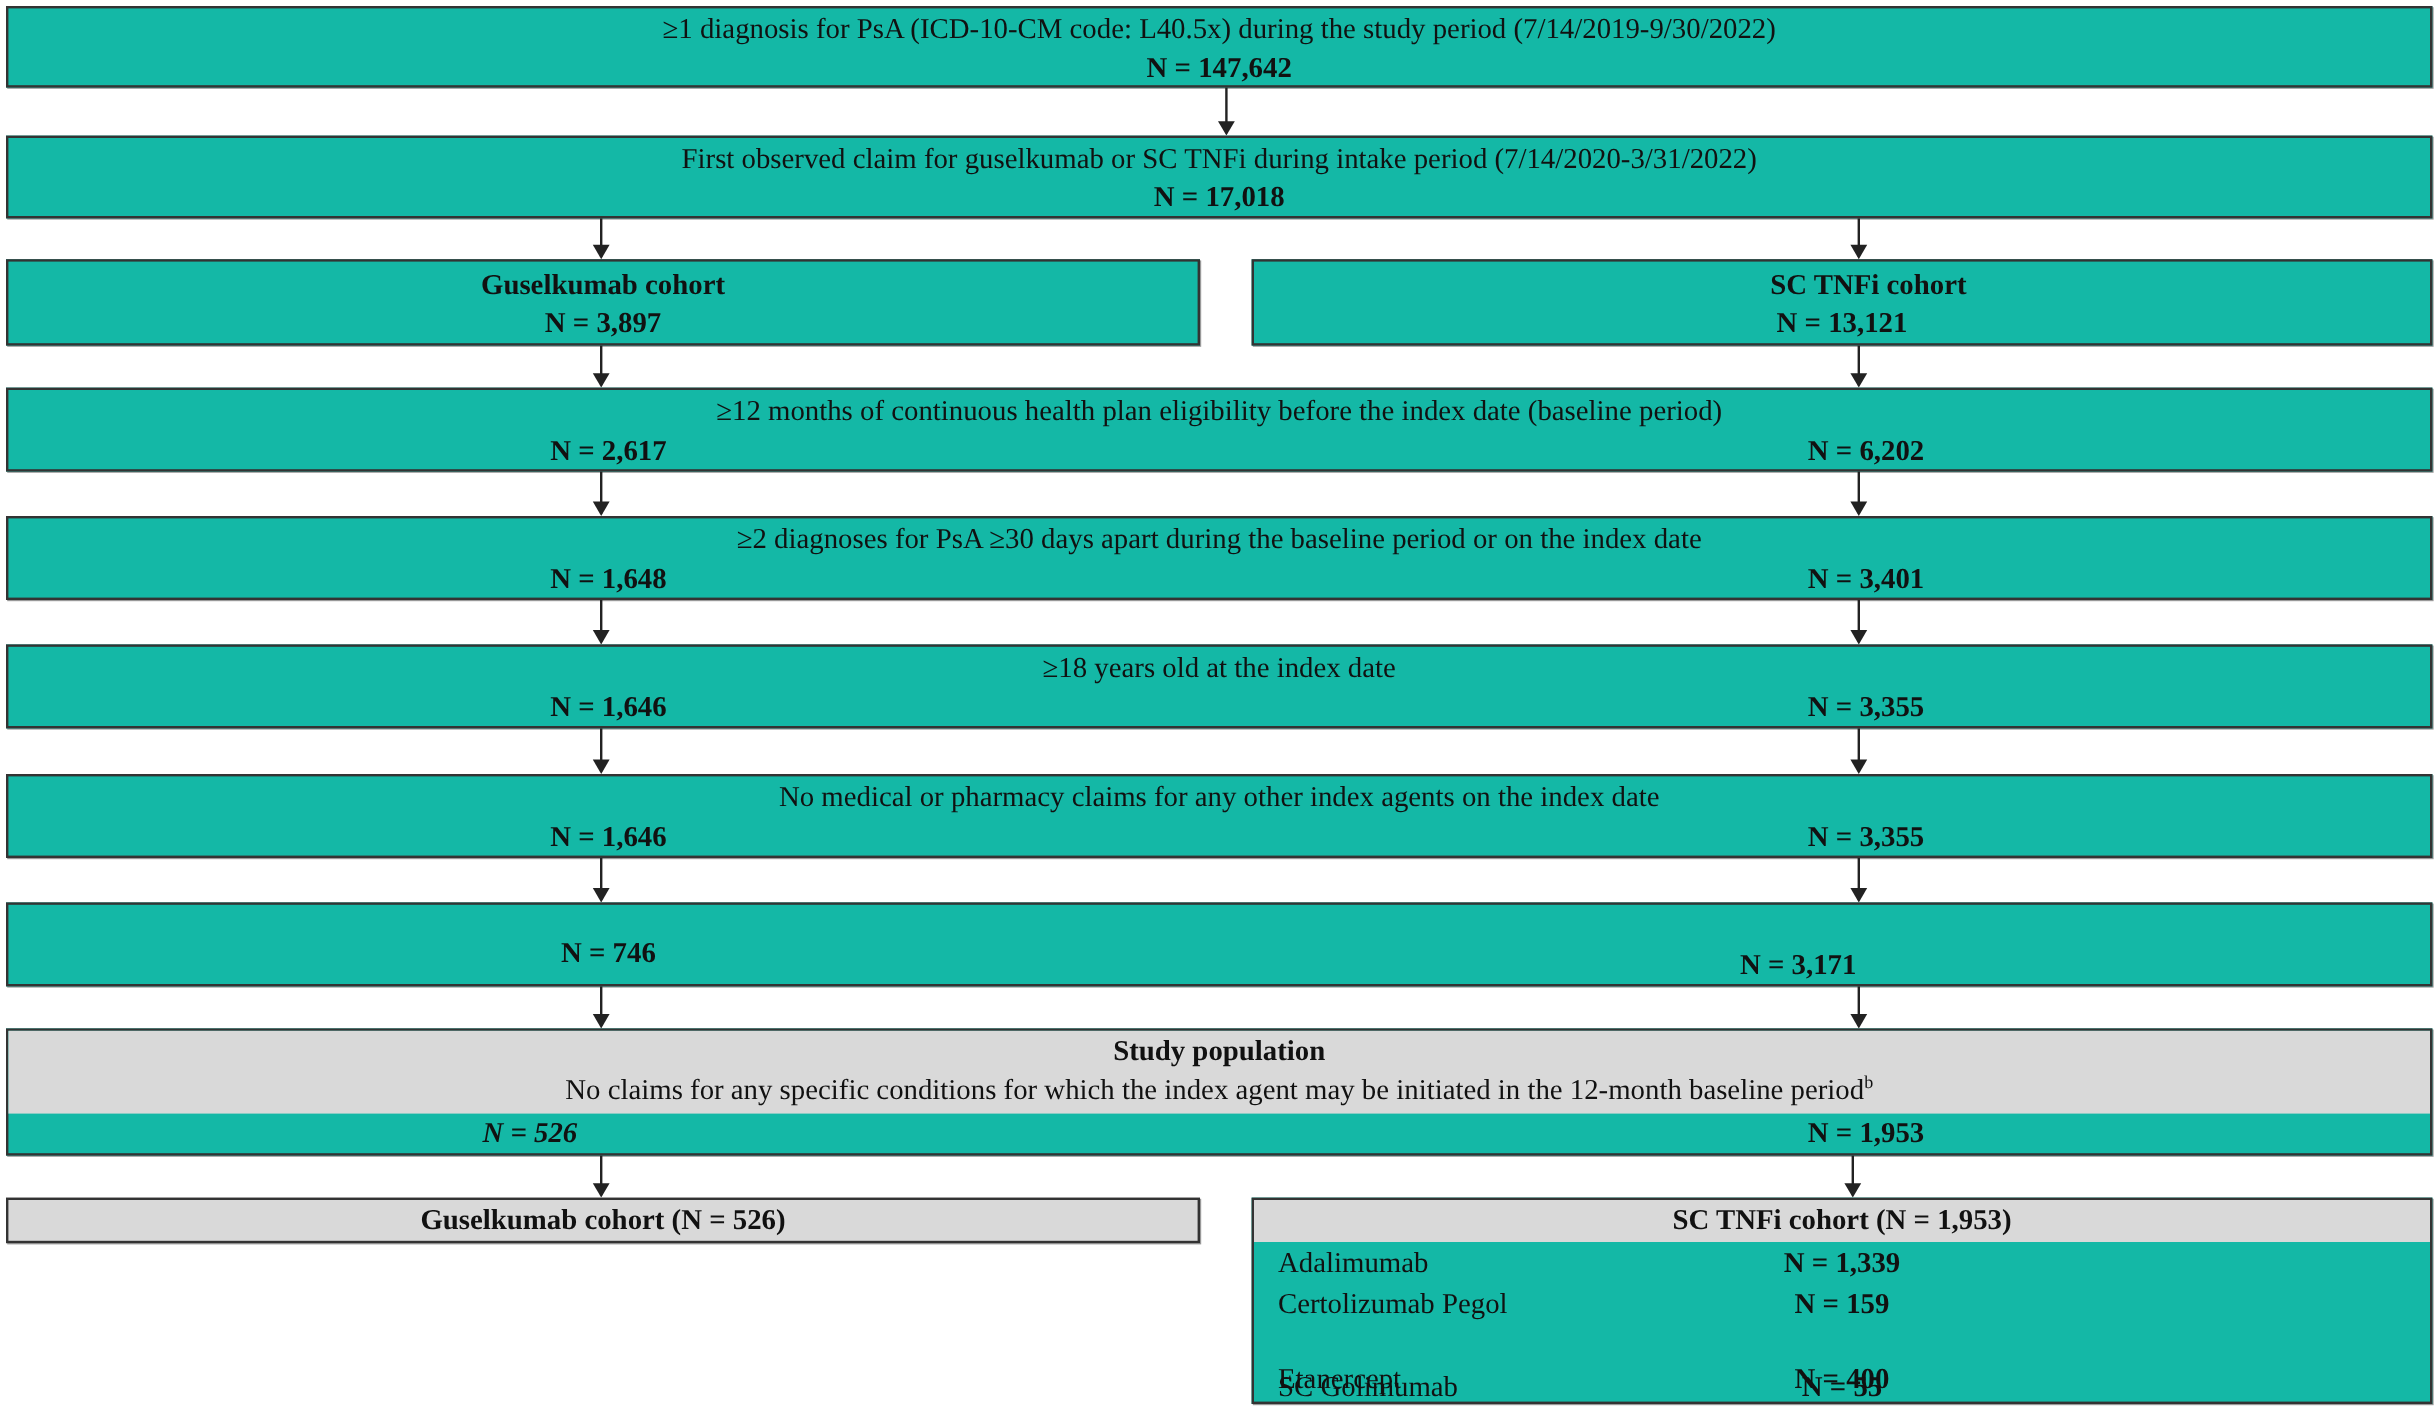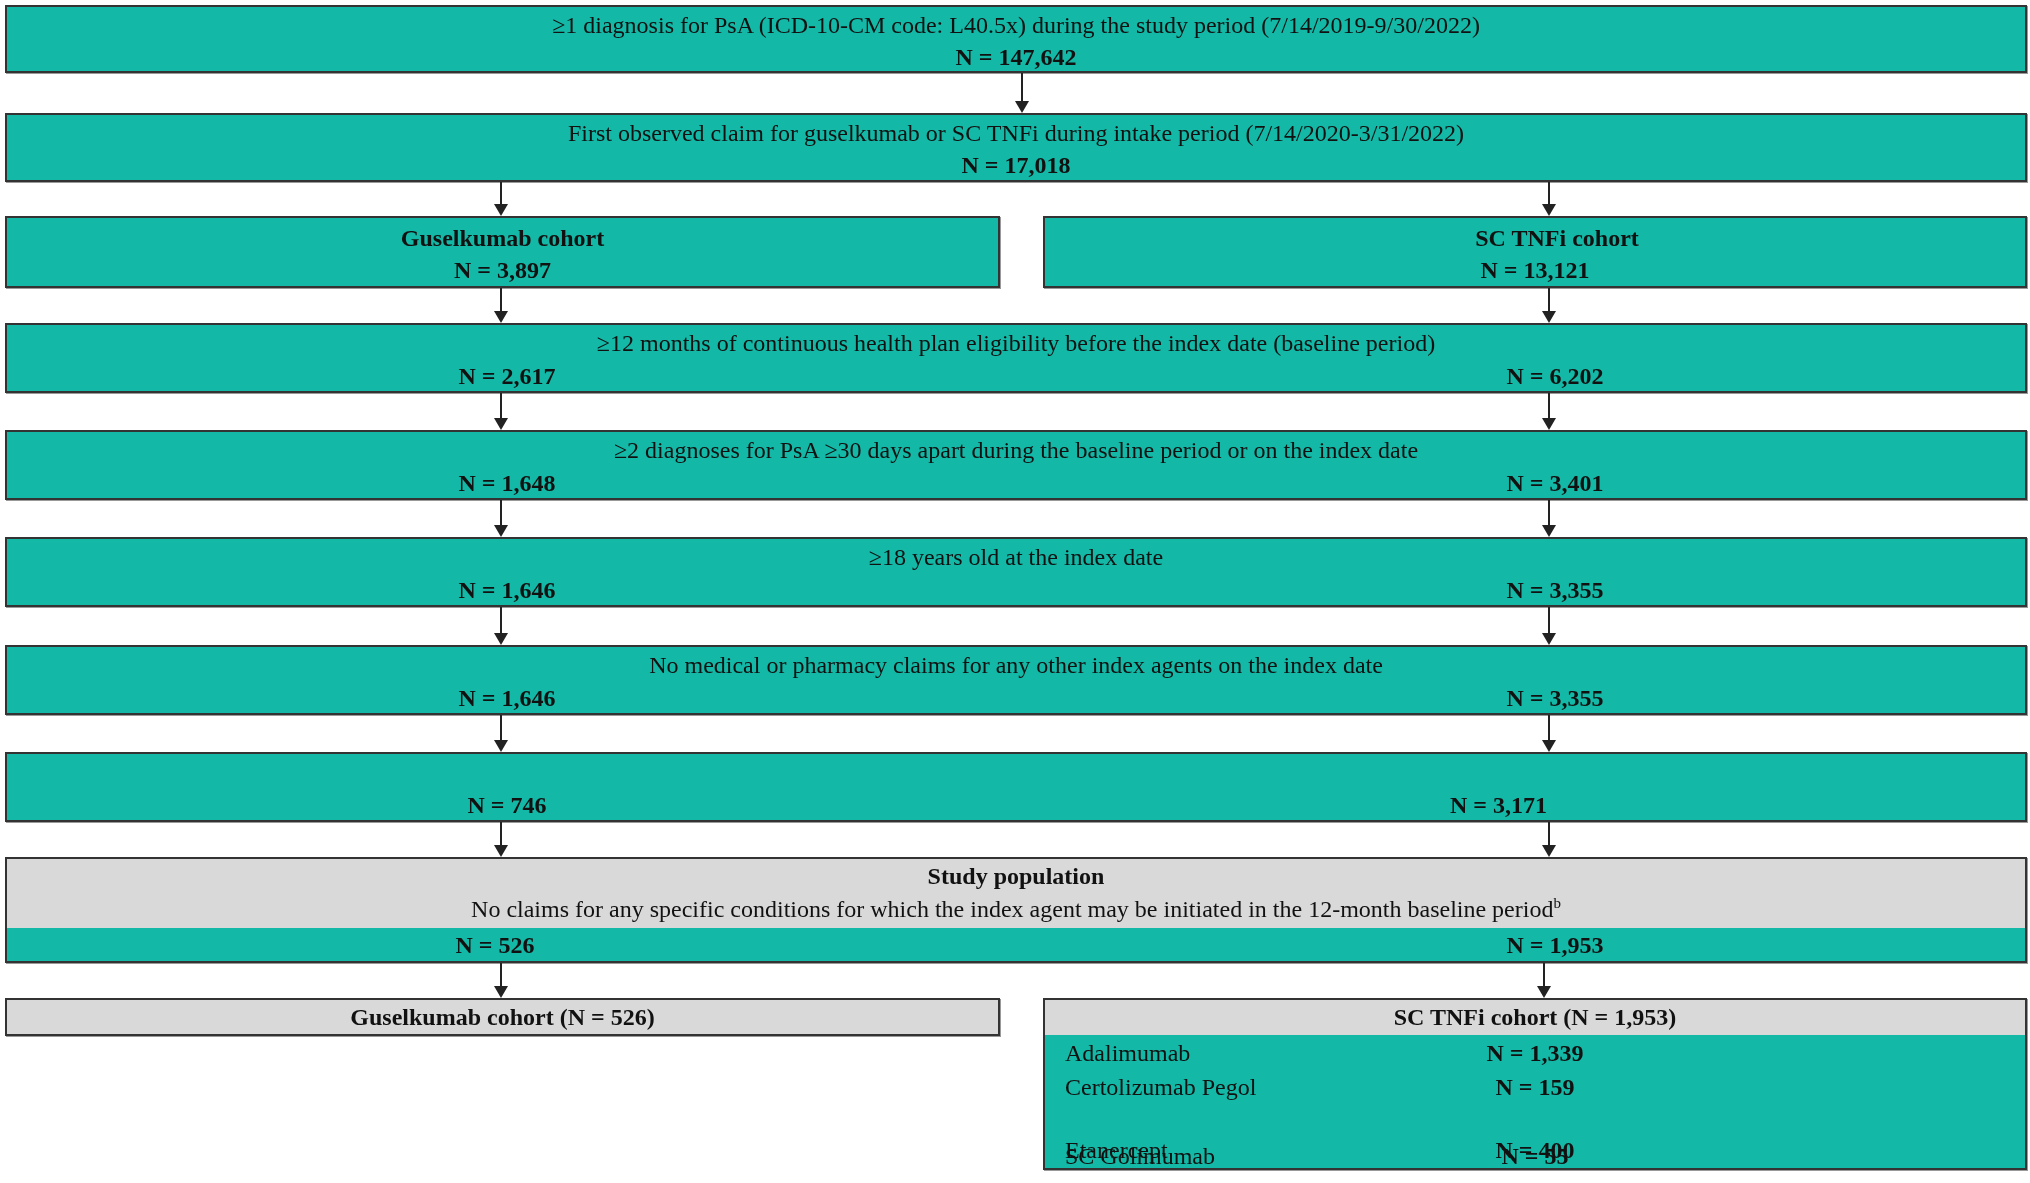--- a/index.html
+++ b/index.html
@@ -73,32 +73,32 @@
 
 <div class="box" style="left:5px; top:645px; width:2022px; height:70px;">
   <div class="line center" style="top:3px;">No medical or pharmacy claims for any other index agents on the index date</div>
   <div class="line bold" style="top:36px; left:395px; width:210px; text-align:center;">N = 1,646</div>
   <div class="line bold" style="top:36px; left:1443px; width:210px; text-align:center;">N = 3,355</div>
 </div>
 <div class="arrow" style="left:500px; top:715px; height:35px;"></div>
 <div class="arrow" style="left:1548px; top:715px; height:35px;"></div>
 
 <div class="box" style="left:5px; top:752px; width:2022px; height:70px;">
-  <div class="line bold" style="top:36px; left:395px; width:210px; text-align:center;">N = 746</div>
+  <div class="line bold" style="top:26px; left:395px; width:210px; text-align:center;">N = 746</div>
   <div class="line bold" style="top:36px; left:1443px; width:210px; ">N = 3,171</div>
 </div>
 <div class="arrow" style="left:500px; top:822px; height:33px;"></div>
 <div class="arrow" style="left:1548px; top:822px; height:33px;"></div>
 
 <div class="box" style="left:5px; top:857px; width:2022px; height:106px;">
   <div class="gray" style="position:absolute; left:0; right:0; top:0; height:69px;">
     <div class="line center bold" style="top:2px;">Study population</div>
     <div class="line center" style="top:35px;"><span>No claims for any specific conditions for which the index agent may be initiated in the 12-month baseline period</span><sup>b</sup></div>
   </div>
-  <div class="line bold" style="top:71px; left:383px; width:210px; text-align:center;">N = 526</div>
+  <div class="line bold" style="top:71px; left:395px; width:210px; font-style:italic;">N = 526</div>
   <div class="line bold" style="top:71px; left:1443px; width:210px; text-align:center;">N = 1,953</div>
 </div>
 <div class="arrow" style="left:500px; top:963px; height:33px;"></div>
 <div class="arrow" style="left:1543px; top:963px; height:33px;"></div>
 
 <div class="box gray" style="left:5px; top:998px; width:995px; height:38px;">
   <div class="line center bold" style="top:2px;">Guselkumab cohort (N = 526)</div>
 </div>
 
 <div class="box" style="left:1043px; top:998px; width:984px; height:172px;">

